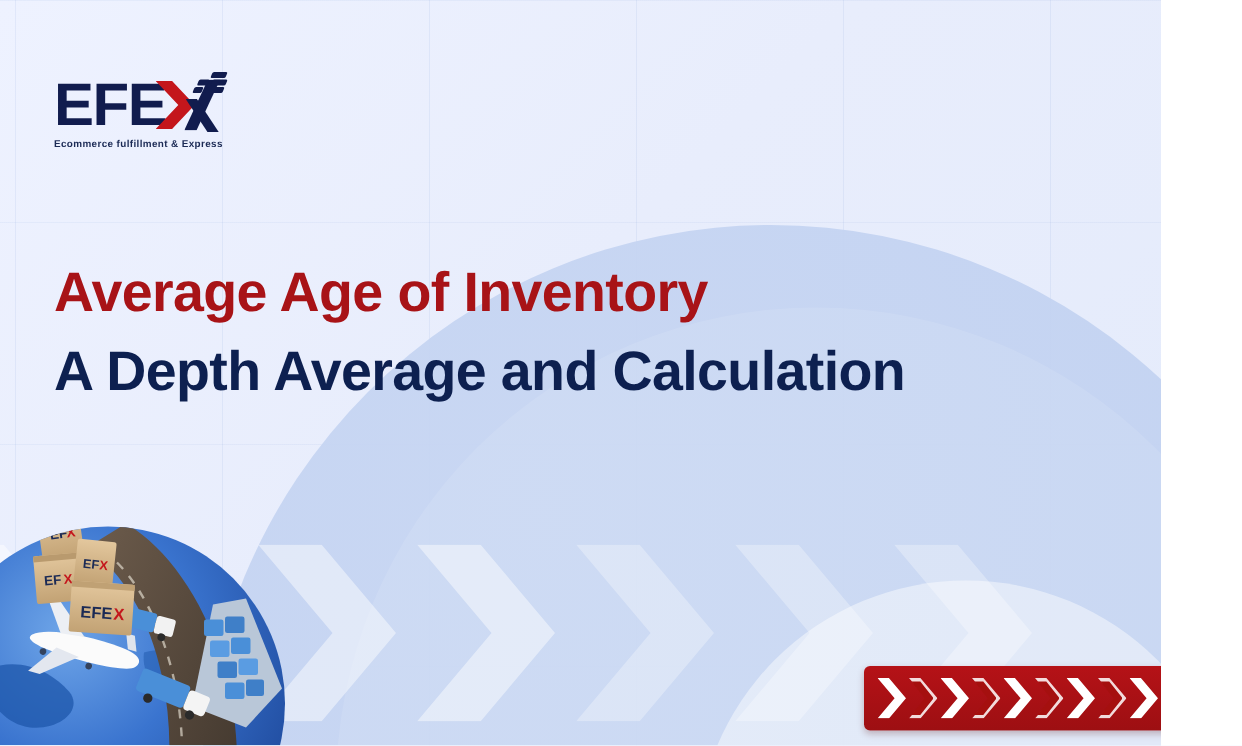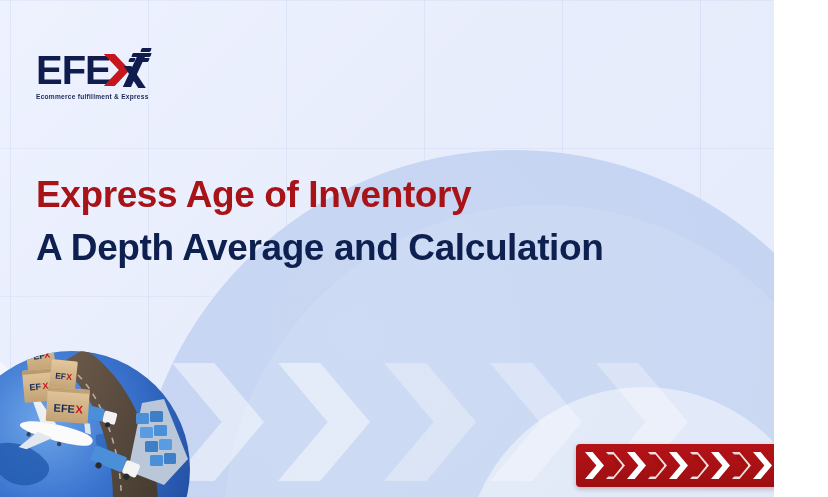--- a/index.html
+++ b/index.html
@@ -265,21 +265,21 @@
           <i class="dash" style="left:13px; top:5px;  width:10px; height:4px;"></i>
           <i class="dash" style="left:1px;  top:10px; width:6px;  height:4px;"></i>
           <i class="dash" style="left:9px;  top:10px; width:12px; height:4px;"></i>
         </span>
       </span>
     </div>
     <div class="logo-tagline">Ecommerce fulfillment &amp; Express</div>
   </div>
 
   <div class="headline">
-    <div class="headline-line red">Express Age of Inventory</div>
+    <div class="headline-line red">Average Age of Inventory</div>
     <div class="headline-line navy">A Depth Average and Calculation</div>
   </div>
 
   <div class="globe-wrap">
     <svg width="212" height="168" viewBox="0 0 212 168">
       <defs>
         <radialGradient id="gl" cx="38%" cy="30%" r="78%">
           <stop offset="0%" stop-color="#6ea5e8"></stop>
           <stop offset="45%" stop-color="#3a74cf"></stop>
           <stop offset="100%" stop-color="#1c4698"></stop>

